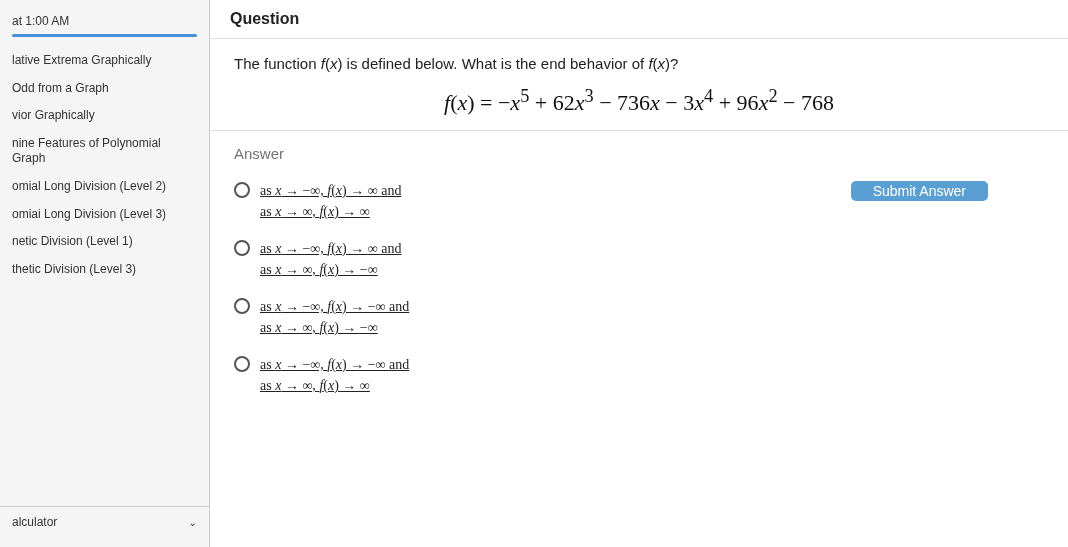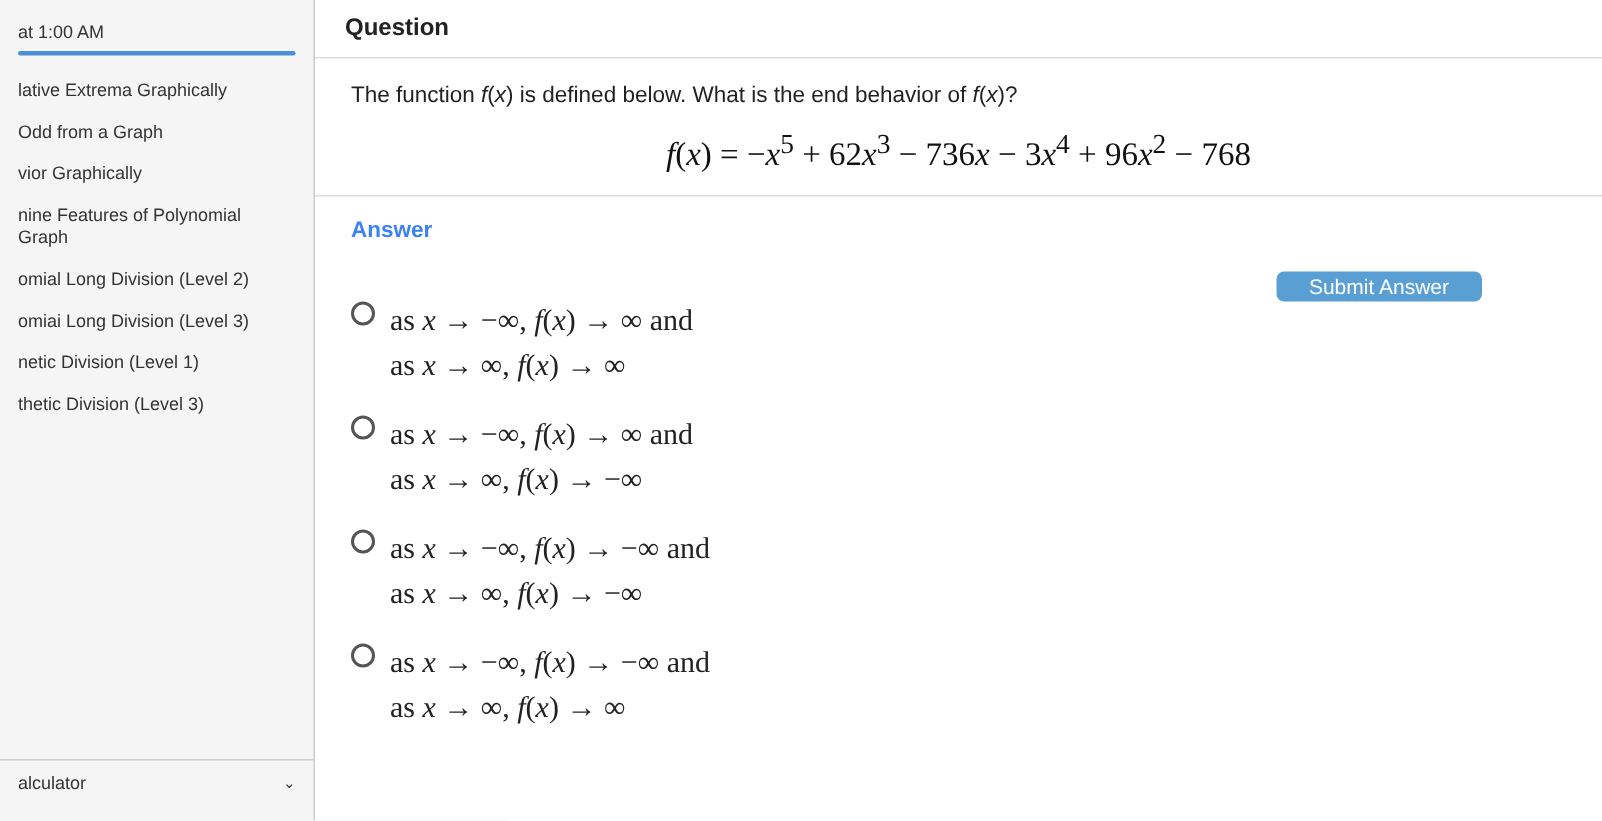--- a/index.html
+++ b/index.html
@@ -147,23 +147,23 @@
     }
 
     
     .answer-area {
       padding: 14px 24px;
       flex: 1;
       position: relative;
     }
     .answer-label {
       font-size: 15px;
-      font-weight: bold;
-      color: #3b82f6;
-      margin-bottom: 29px;
+      font-weight: normal;
+      color: #737373;
+      margin-bottom: 10px;
     }
     .answer-options {
       display: flex;
       flex-direction: column;
       gap: 0px;
     }
     .answer-option {
       display: flex;
       align-items: flex-start;
       gap: 10px;
@@ -176,24 +176,25 @@
       border: 2px solid #555;
       border-radius: 50%;
       margin-top: 2px;
       flex-shrink: 0;
       background: #fff;
       display: flex;
       align-items: center;
       justify-content: center;
     }
     .option-text {
-      font-size: 20px;
+      font-size: 14px;
       font-family: 'Times New Roman', serif;
       color: #222;
       line-height: 1.5;
+      text-decoration: underline;
     }
 
     
     .submit-btn {
       position: absolute;
       right: 80px;
       top: 50px;
       background: #5a9fd4;
       color: #fff;
       border: none;

